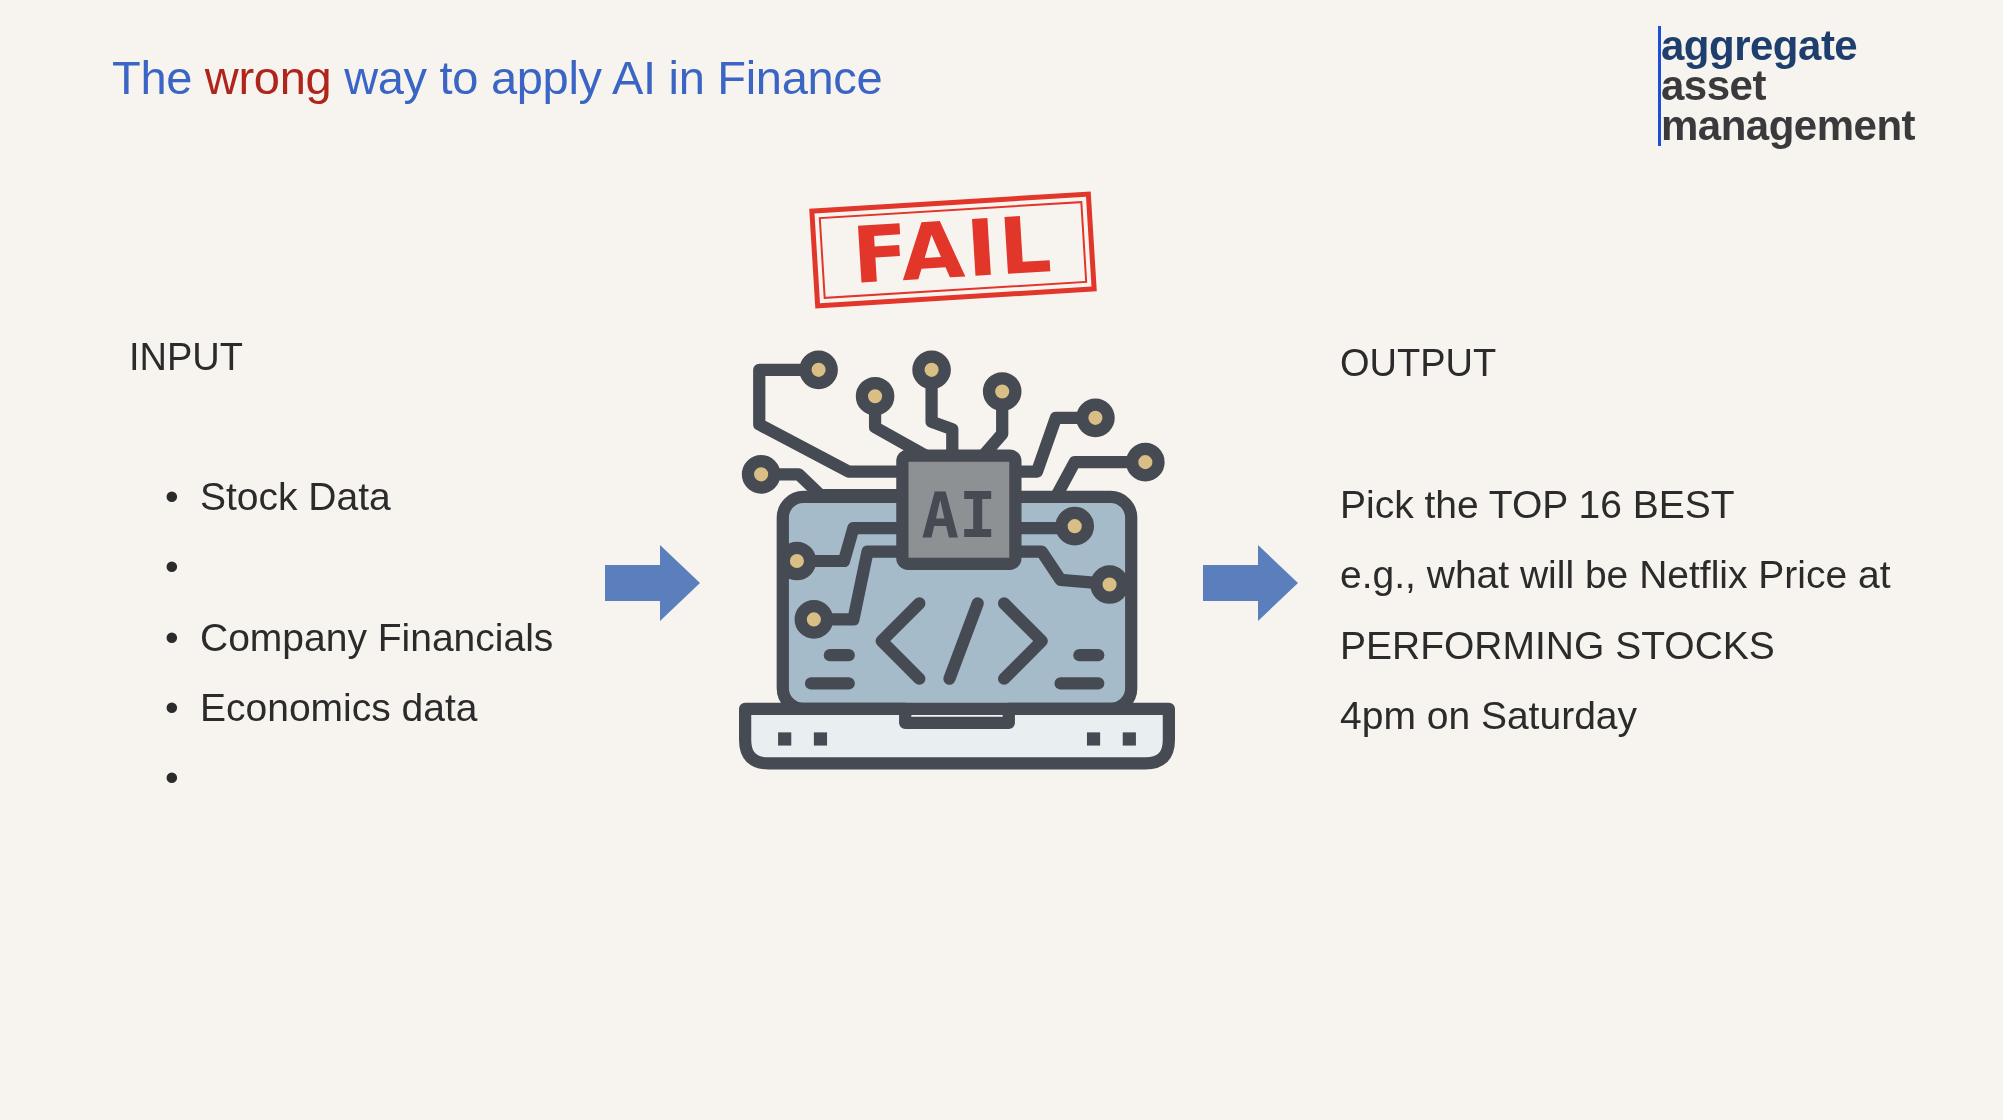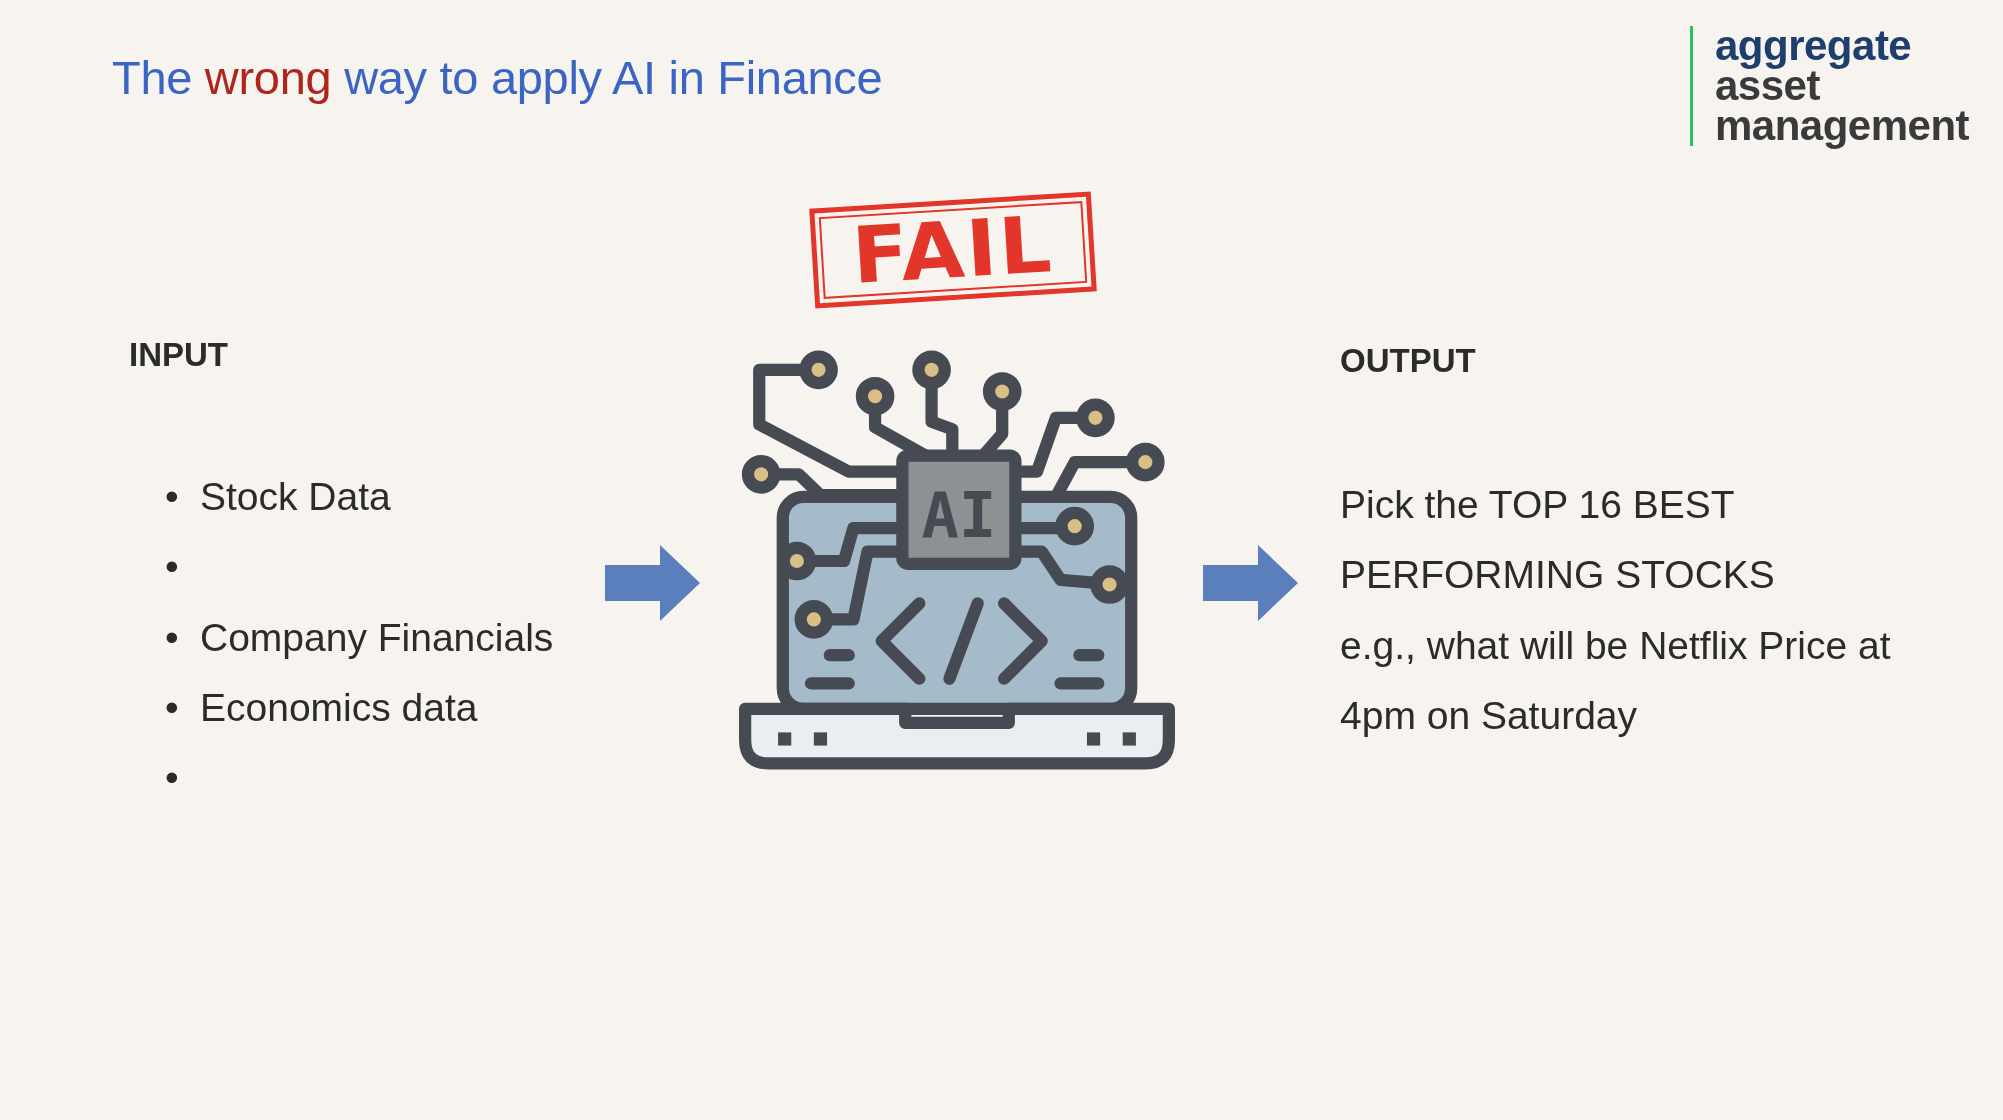--- a/index.html
+++ b/index.html
@@ -27,23 +27,21 @@
     white-space: nowrap;
     letter-spacing: -0.3px;
   }
   .title .hl { color: #b0251b; }
 
   
   .logo {
     left: 1658px;
     top: 26px;
     height: 120px;
-    border-left: 3px solid #22c55e;
-    padding-left: 22px;
-    margin-left: 32px;
+    border-left: 3px solid #1d4ed8;
   }
   .logo div {
     font-size: 42px;
     font-weight: bold;
     line-height: 40px;
     letter-spacing: -0.5px;
     white-space: nowrap;
   }
   .logo .l1 { color: #1e3f6e; }
   .logo .l2, .logo .l3 { color: #3a3a3c; }
@@ -73,22 +71,22 @@
     font-weight: 900;
     color: #e2362b;
     letter-spacing: 2px;
     font-family: "DejaVu Sans", sans-serif;
     transform: scaleX(1.05);
     line-height: 1;
   }
 
   
   .heading {
-    font-size: 33px;
-    font-weight: bold;
+    font-size: 38px;
+    font-weight: normal;
     color: #2b2b2b;
   }
   .input-h { left: 129px; top: 336px; }
   .output-h { left: 1340px; top: 342px; }
 
   
   .bullets {
     left: 165px;
     top: 470px;
     margin: 0;
@@ -248,16 +246,16 @@
 </svg>
 
 <svg class="abs arrow arrow-right" viewBox="0 0 95 76">
   <polygon points="0,20 55,20 55,0 95,38 55,76 55,56 0,56" fill="#5a7fbc"></polygon>
 </svg>
 
 <div class="abs heading output-h">OUTPUT</div>
 
 <div class="abs output-lines">
   <div>Pick the TOP 16 BEST</div>
+  <div>e.g., what will be Netflix Price at</div>
   <div>PERFORMING STOCKS</div>
-  <div>e.g., what will be Netflix Price at</div>
   <div>4pm on Saturday</div>
 </div>
 
 </body></html>

